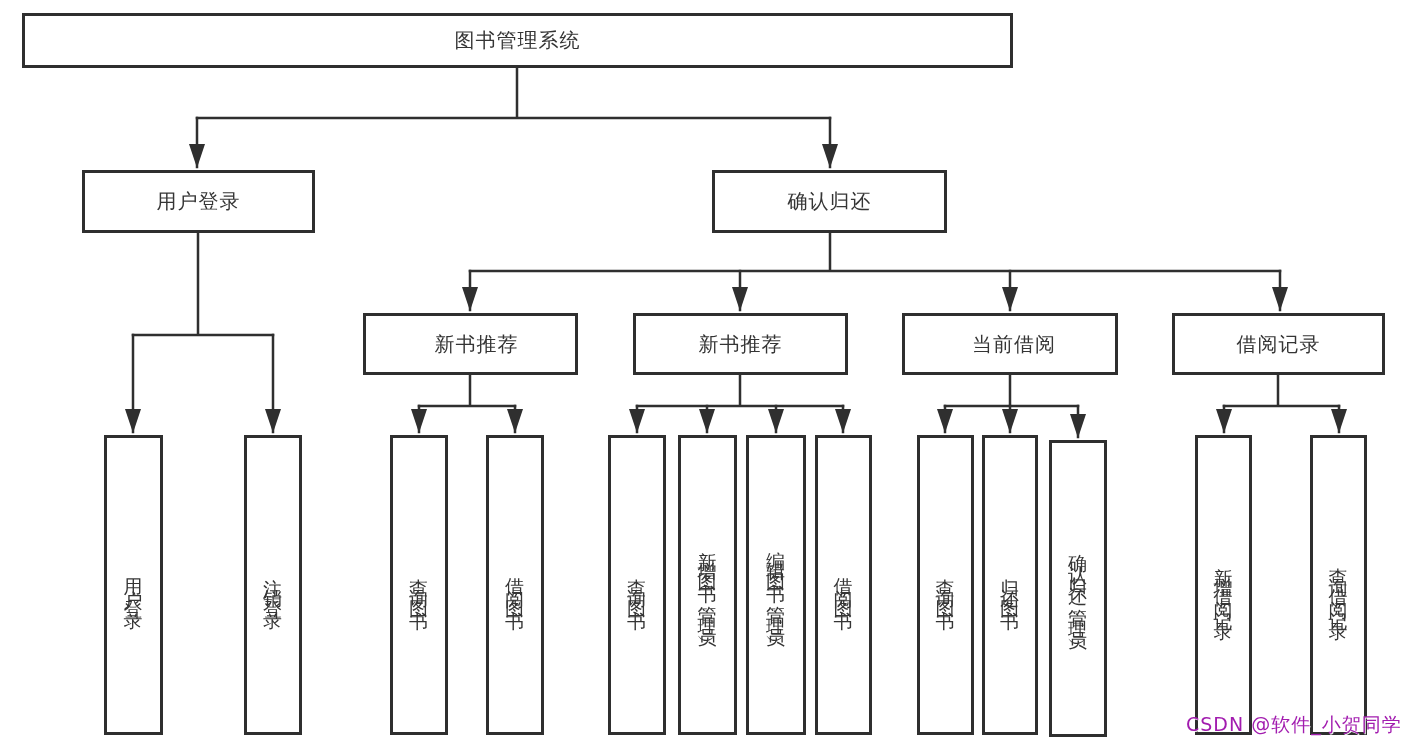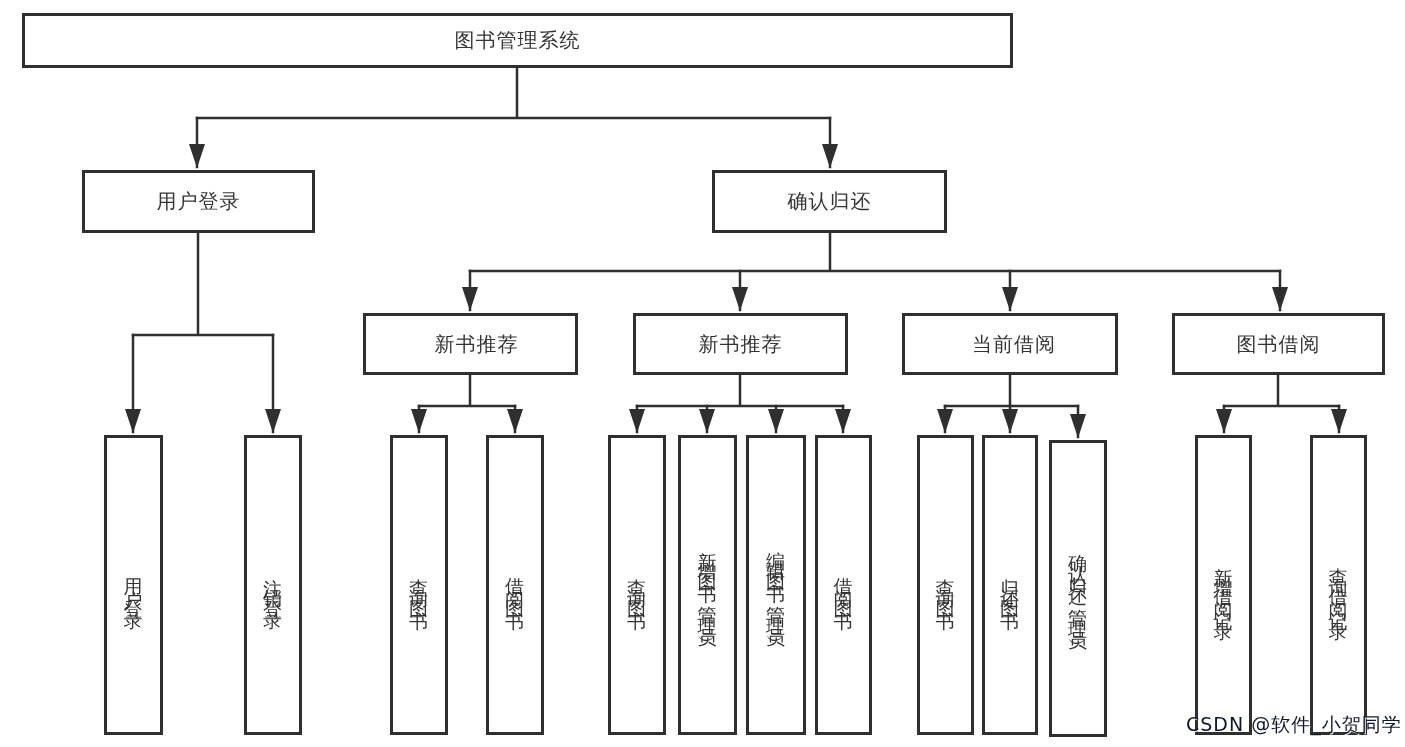--- a/index.html
+++ b/index.html
@@ -39,21 +39,21 @@
     left:0;top:0;
     width:1405px;height:747px;
     z-index:2;
     pointer-events:none;
   }
   .watermark{
     position:absolute;
     left:1186px;top:712px;
     z-index:3;
     font-size:19px;
-    color:#0f172a;
+    color:#a21caf;
     text-shadow:1px 1px 0 rgba(255,255,255,0.9);
     white-space:nowrap;
     letter-spacing:1px;
   }
 </style>
 </head>
 <body>
 
 <div id="canvas">
 
@@ -71,21 +71,21 @@
   <div class="box hbox" style="left:363px;top:313px;width:215px;height:62px;padding-left:12px;">
     <span>新书推荐</span>
   </div>
   <div class="box hbox" style="left:633px;top:313px;width:215px;height:62px;">
     <span>新书推荐</span>
   </div>
   <div class="box hbox" style="left:902px;top:313px;width:216px;height:62px;padding-left:8px;">
     <span>当前借阅</span>
   </div>
   <div class="box hbox" style="left:1172px;top:313px;width:213px;height:62px;">
-    <span>图书借阅</span>
+    <span>借阅记录</span>
   </div>
 
   <div class="box vbox" style="left:104px;top:435px;width:59px;height:300px;">
     <span>用户登录</span>
   </div>
   <div class="box vbox" style="left:244px;top:435px;width:58px;height:300px;">
     <span>注销登录</span>
   </div>
 
   <div class="box vbox" style="left:390px;top:435px;width:58px;height:300px;">

